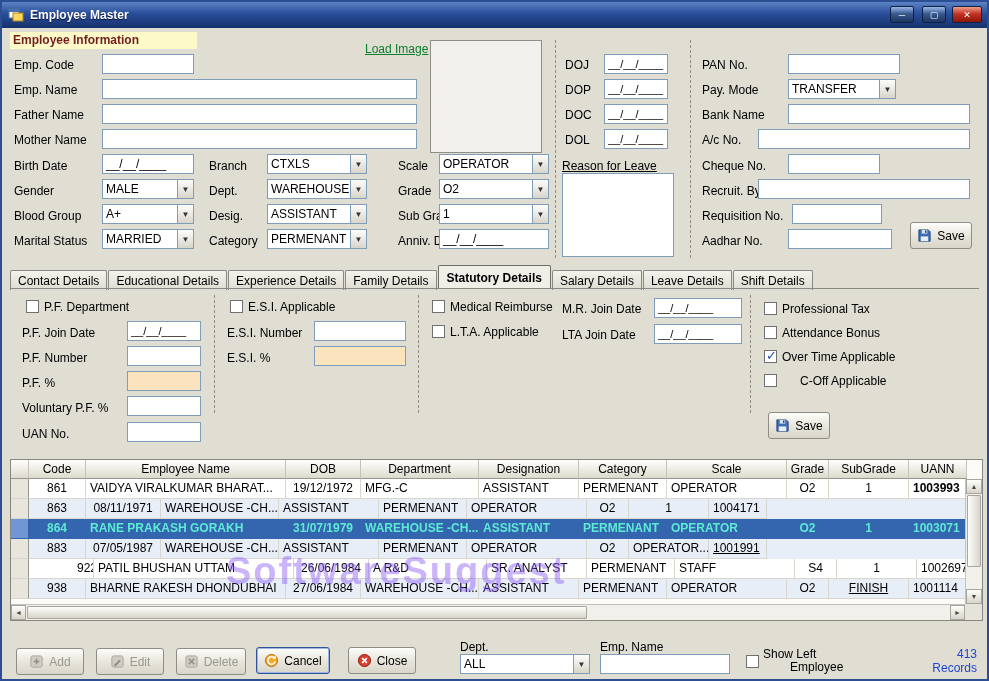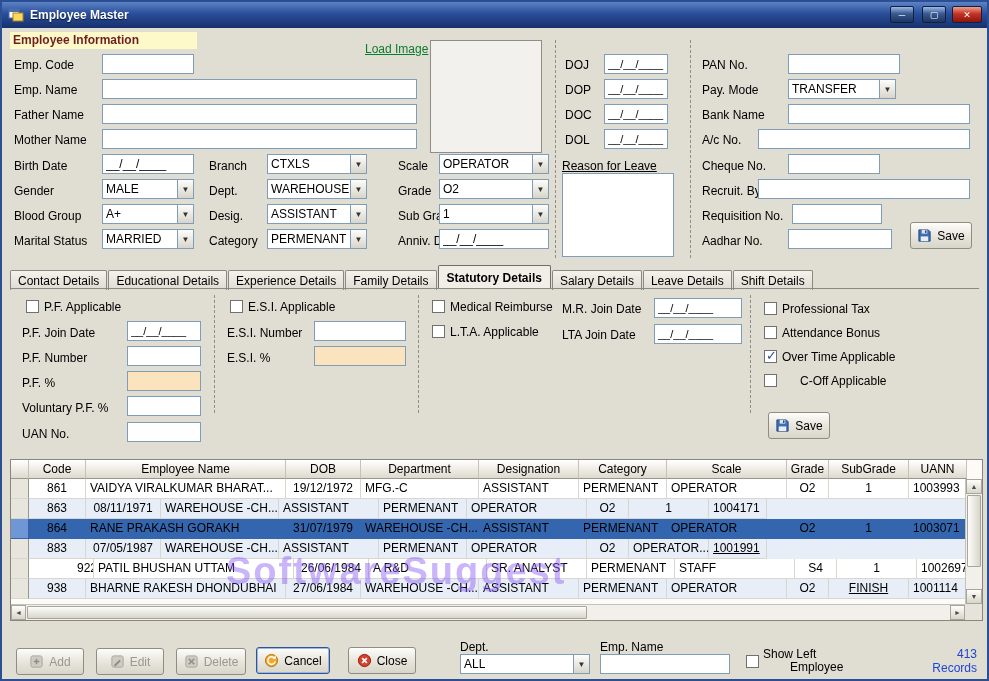--- a/index.html
+++ b/index.html
@@ -45,21 +45,21 @@
   .tabline{position:absolute;left:8px;right:8px;top:286px;border-top:1px solid #898984;}
   
   .grid{position:absolute;left:8px;top:457px;width:973px;height:162px;border:1px solid #89867d;background:#fcfbf8;overflow:hidden;}
   #ghead{position:absolute;left:0;top:0;height:19px;display:flex;}
   .gh{height:19px;background:linear-gradient(#ffffff,#ece9e0 60%,#dcd9cf);border-right:1px solid #c5c2b9;
     border-bottom:1px solid #99968d;font-size:12px;display:flex;align-items:center;justify-content:center;
     overflow:hidden;white-space:nowrap;flex:none;}
   #gbody{position:absolute;left:0;top:19px;}
   .grow{display:flex;height:20px;background:#fff;}
   .grow.alt{background:#e8eef8;}
-  .grow.sel{background:#3466af;color:#000000;}
+  .grow.sel{background:#3466af;color:#5eead4;font-weight:bold;}
   .gc{height:20px;line-height:19px;font-size:12px;padding:0 4px;border-right:1px solid #d9d6cd;
     border-bottom:1px solid #d9d6cd;overflow:hidden;white-space:nowrap;flex:none;}
   .grow.sel .gc{border-color:#3466af;}
   .gc.tc{text-align:center;}
   .gc.rh{background:#e8e5dc;border-right:1px solid #99968d;padding:0;}
   .grow.sel .gc.rh{background:#6f97d6;border-right:1px solid #3b5f9e;}
   .watermark{position:absolute;left:215px;top:90px;font-size:38px;font-weight:bold;color:#8b5cf6;opacity:.45;
     letter-spacing:2px;pointer-events:none;white-space:nowrap;}
   .vsb{position:absolute;right:0;top:19px;bottom:16px;width:17px;background:#f1f0ea;border-left:1px solid #c5c2b9;}
   .hsb{position:absolute;left:0;right:17px;bottom:0;height:16px;background:#f1f0ea;border-top:1px solid #c5c2b9;}
@@ -201,21 +201,21 @@
           <rect x="4" y="9" width="8" height="5" fill="#e9eef5"></rect>
         </svg>
       </span>
     <span>Save</span>
   </button>
 
   <div id="tabs"><span class="tab">Contact Details</span><span class="tab">Educational Details</span><span class="tab">Experience Details</span><span class="tab">Family Details</span><span class="tab active">Statutory Details</span><span class="tab">Salary Details</span><span class="tab">Leave Details</span><span class="tab">Shift Details</span></div>
   <div class="tabline"></div>
 
   <span class="cb" style="left:24px;top:298px;"></span>
-  <div class="lbl" style="left:42px;top:298px;">P.F. Applicable</div>
+  <div class="lbl" style="left:42px;top:298px;">P.F. Department</div>
   <div class="lbl" style="left:20px;top:324px;">P.F. Join Date</div>
   <input class="tb" style="left: 125px; top: 319px; width: 74px; font-size: 11px;" value="__/__/____">
   <div class="lbl" style="left:20px;top:349px;">P.F. Number</div>
   <input class="tb" style="left: 125px; top: 344px; width: 74px;">
   <div class="lbl" style="left:20px;top:374px;">P.F. %</div>
   <input class="tb hl" style="left: 125px; top: 369px; width: 74px;">
   <div class="lbl" style="left:20px;top:399px;">Voluntary P.F. %</div>
   <input class="tb" style="left: 125px; top: 394px; width: 74px;">
   <div class="lbl" style="left:20px;top:425px;">UAN No.</div>
   <input class="tb" style="left: 125px; top: 420px; width: 74px;">
@@ -283,21 +283,21 @@
           <div class="gc rh" style="width: 18px;"></div>
           <div class="gc tc" style="width: 57px;">861</div>
           <div class="gc" style="width: 200px;">VAIDYA VIRALKUMAR BHARAT...</div>
           <div class="gc tc" style="width: 75px;">19/12/1972</div>
           <div class="gc" style="width: 118px;">MFG.-C</div>
           <div class="gc" style="width: 100px;">ASSISTANT</div>
           <div class="gc" style="width: 88px;">PERMENANT</div>
           <div class="gc" style="width: 120px;">OPERATOR</div>
           <div class="gc tc" style="width: 42px;">O2</div>
           <div class="gc tc" style="width: 80px;">1</div>
-          <div class="gc" style="width: 58px;">1003993</div>
+          <div class="gc" style="width: 58px; font-weight: bold;">1003993</div>
         </div>
         <div class="grow alt">
           <div class="gc rh" style="width: 18px;"></div>
           <div class="gc tc" style="width: 57px;">863</div>
           <div class="gc tc" style="width: 75px;">08/11/1971</div>
           <div class="gc" style="width: 118px;">WAREHOUSE -CH...</div>
           <div class="gc" style="width: 100px;">ASSISTANT</div>
           <div class="gc" style="width: 88px;">PERMENANT</div>
           <div class="gc" style="width: 120px;">OPERATOR</div>
           <div class="gc tc" style="width: 42px;">O2</div>

